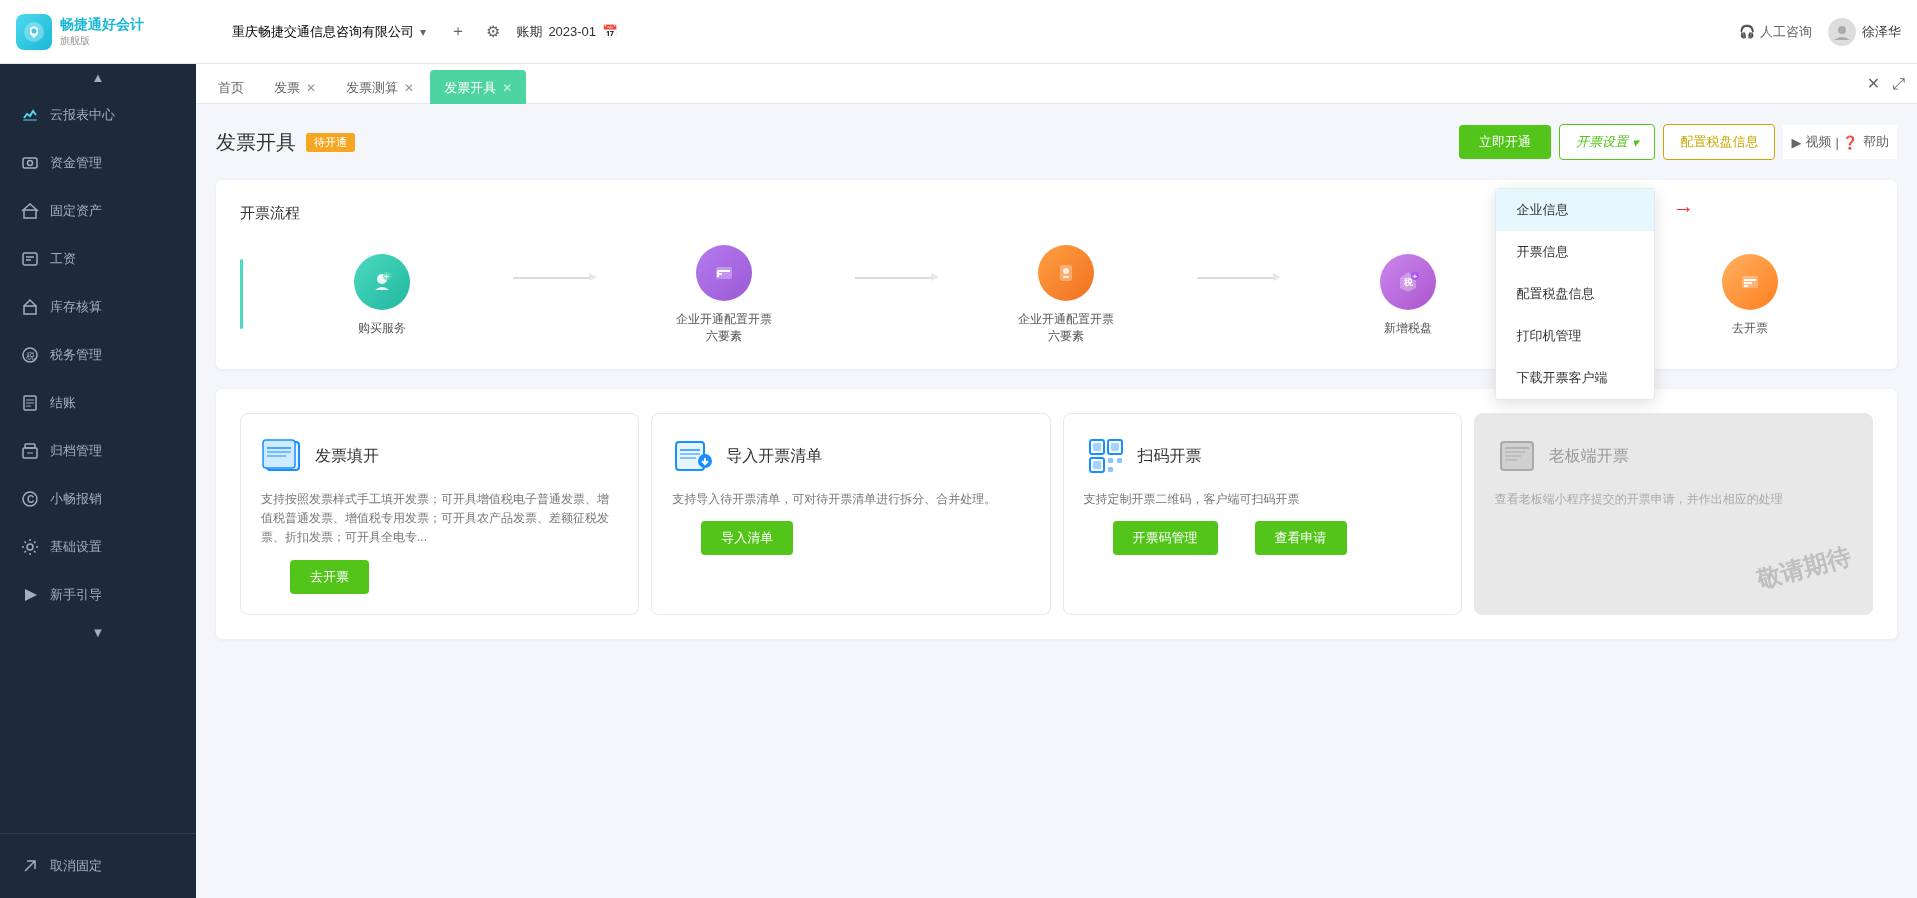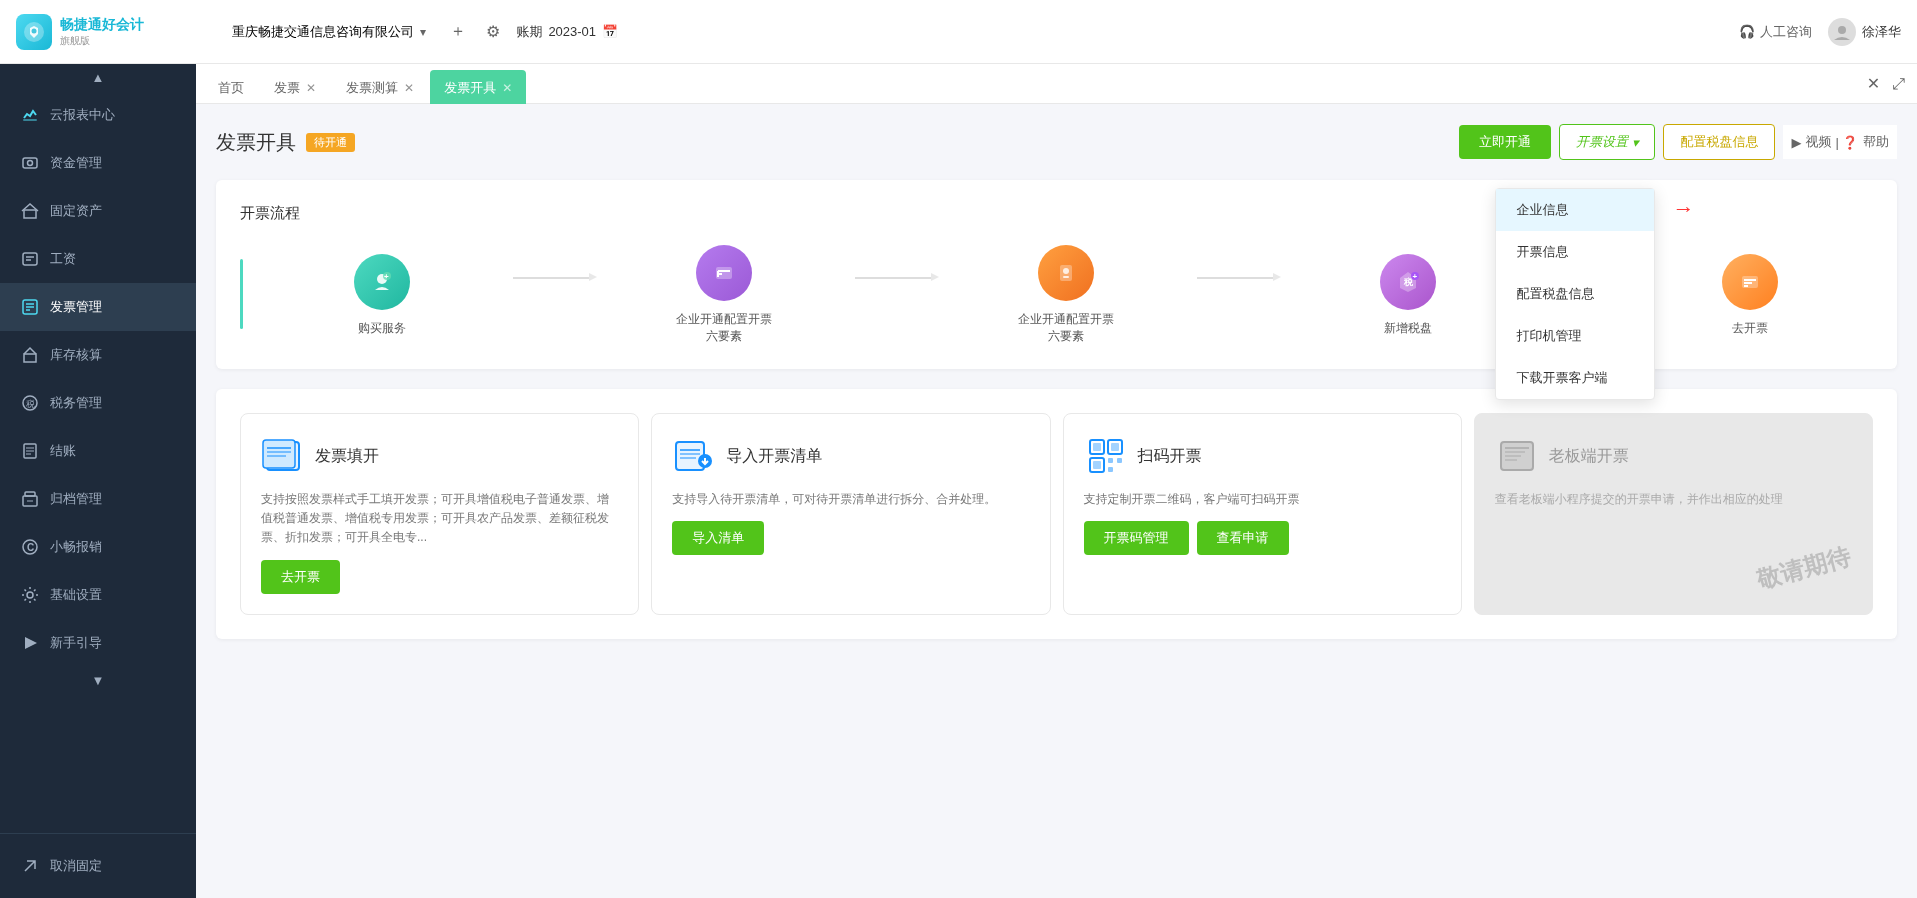--- a/index.html
+++ b/index.html
@@ -70,21 +70,21 @@
     .step-divider::before { content: ''; position: absolute; right: -4px; top: -4px; width: 0; height: 0; border-left: 8px solid #e8e8e8; border-top: 4px solid transparent; border-bottom: 4px solid transparent; }
 
     
     .method-cards { display: grid; grid-template-columns: 1fr 1fr 1fr 1fr; gap: 12px; }
     .method-card { background: #fff; border: 1px solid #e8e8e8; border-radius: 8px; padding: 20px; display: flex; flex-direction: column; gap: 12px; }
     .method-card.disabled { background: #f0f0f0; }
     .method-header { display: flex; align-items: center; gap: 10px; }
     .method-icon { width: 44px; height: 44px; display: flex; align-items: center; justify-content: center; font-size: 32px; }
     .method-name { font-size: 16px; font-weight: 500; color: #333; }
     .method-desc { font-size: 12px; color: #777; line-height: 1.6; }
-    .method-btn { background: #52c41a; color: #fff; border: none; padding: 8px 20px; border-radius: 4px; cursor: pointer; font-size: 13px; align-self: flex-start; }
+    .method-btn { background: #52c41a; color: #fff; border: none; padding: 8px 20px; border-radius: 4px; cursor: pointer; font-size: 13px; align-self: flex-start; margin-left: 29px; }
     .method-card.disabled .method-name { color: #999; }
     .method-card.disabled .method-desc { color: #aaa; }
     .overlay-text { font-size: 24px; color: rgba(150,150,150,0.5); transform: rotate(-15deg); position: absolute; bottom: 30px; right: 20px; font-weight: bold; }
     .method-card-last { position: relative; overflow: hidden; }
 
     
     .dropdown-menu { position: absolute; top: 64px; right: 0; background: #fff; border: 1px solid #e8e8e8; border-radius: 4px; box-shadow: 0 4px 16px rgba(0,0,0,0.12); z-index: 1000; width: 160px; }
     .dropdown-item { padding: 12px 20px; cursor: pointer; color: #333; font-size: 13px; display: flex; align-items: center; }
     .dropdown-item.highlighted { background: #e6f7ff; }
     .dropdown-wrapper { position: relative; }
@@ -188,31 +188,20 @@
         <div class="sidebar-icon">
           <svg width="18" height="18" viewBox="0 0 18 18" fill="none">
             <rect x="2" y="3" width="14" height="12" rx="2" stroke="#a0aec0" stroke-width="1.5" fill="none"></rect>
             <line x1="5" y1="7" x2="13" y2="7" stroke="#a0aec0" stroke-width="1.5"></line>
             <line x1="5" y1="10" x2="10" y2="10" stroke="#a0aec0" stroke-width="1.5"></line>
           </svg>
         </div>
         <span class="sidebar-label">工资</span>
       </div>
 
-      <div class="sidebar-item active">
-        <div class="sidebar-icon">
-          <svg width="18" height="18" viewBox="0 0 18 18" fill="none">
-            <rect x="2" y="2" width="14" height="14" rx="2" stroke="#4dd9f0" stroke-width="1.5" fill="none"></rect>
-            <line x1="5" y1="6" x2="13" y2="6" stroke="#4dd9f0" stroke-width="1.5"></line>
-            <line x1="5" y1="9" x2="13" y2="9" stroke="#4dd9f0" stroke-width="1.5"></line>
-            <line x1="5" y1="12" x2="9" y2="12" stroke="#4dd9f0" stroke-width="1.5"></line>
-          </svg>
-        </div>
-        <span class="sidebar-label">发票管理</span>
-      </div>
 
       <div class="sidebar-item">
         <div class="sidebar-icon">
           <svg width="18" height="18" viewBox="0 0 18 18" fill="none">
             <rect x="3" y="8" width="12" height="8" stroke="#a0aec0" stroke-width="1.5" fill="none"></rect>
             <path d="M3 8 L9 2 L15 8" stroke="#a0aec0" stroke-width="1.5" fill="none"></path>
           </svg>
         </div>
         <span class="sidebar-label">库存核算</span>
       </div>

